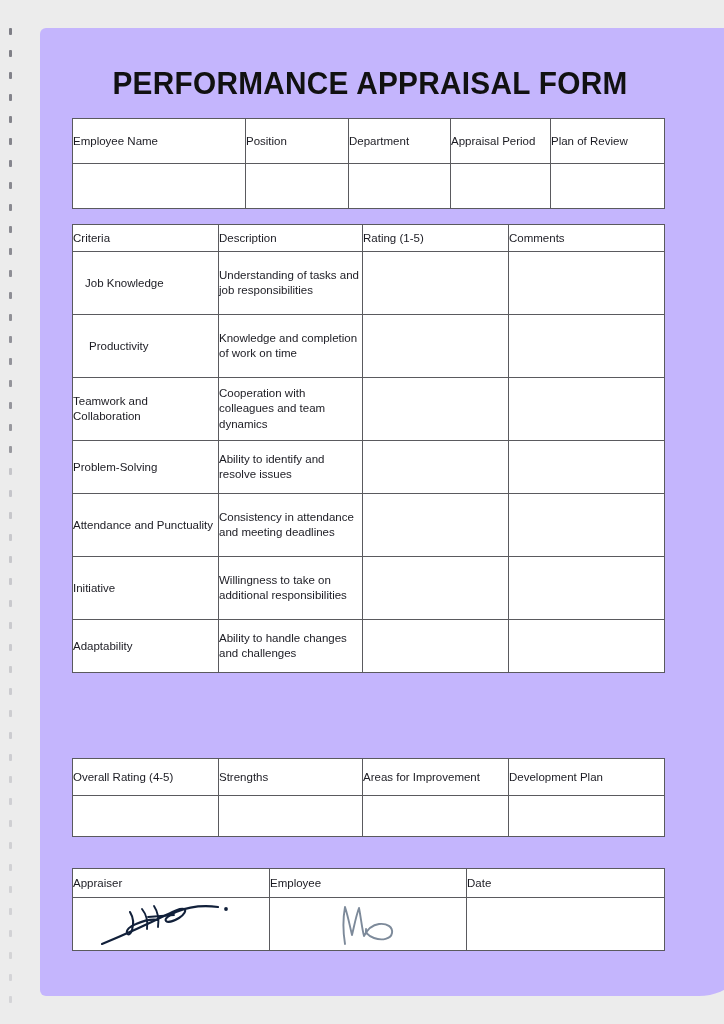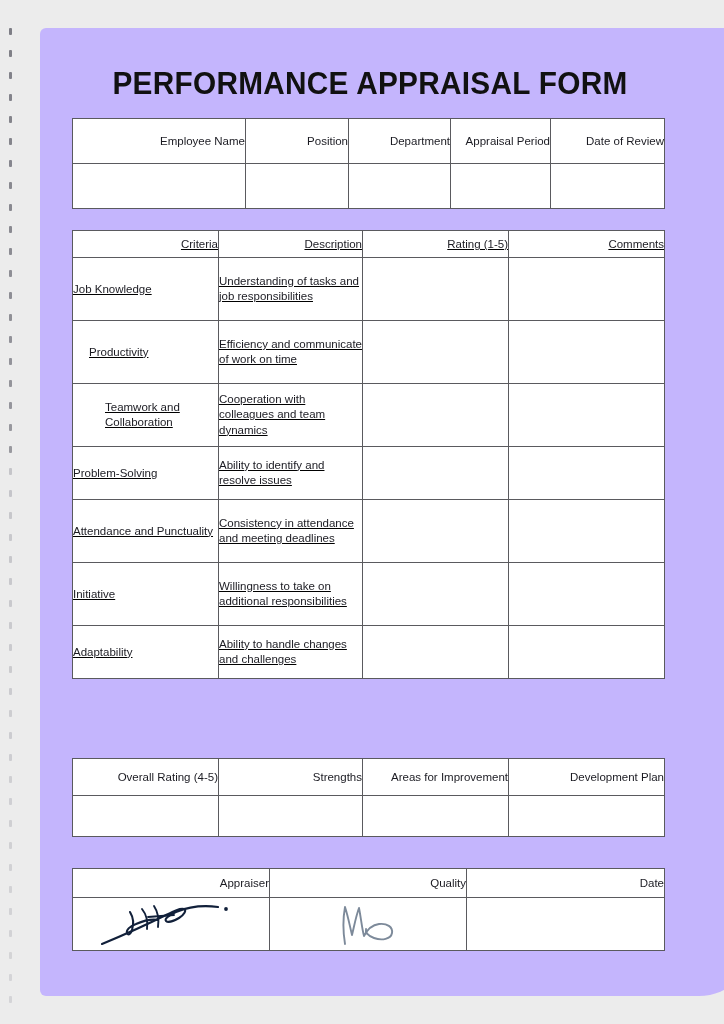--- a/index.html
+++ b/index.html
@@ -78,21 +78,21 @@
     background: #ffffff;
   }
   table.form-table td {
     border: 1px solid #5a5a5e;
     color: #1b1b22;
     font-size: 11.5px;
     vertical-align: middle;
     padding: 0;
   }
   td.hdr {
-    text-align: right;
+    text-align: left;
     line-height: 1.22;
     padding: 5px 4px;
   }
   td.blank {
     background: #ffffff;
   }
   td.cell-left {
     text-align: left;
     padding: 5px 9px;
     line-height: 1.3;
@@ -108,23 +108,22 @@
     left: 32px;
     top: 90px;
     width: 592px;
   }
   #table-employee-info td.hdr { height: 44px; }
   #table-employee-info td.blank { height: 44px; }
 
   
   #table-criteria {
     left: 32px;
-    top: 202px;
+    top: 196px;
     width: 592px;
-    text-decoration: underline;
   }
   #table-criteria td.hdr { height: 26px; }
 
   
   #table-summary {
     left: 32px;
     top: 730px;
     width: 592px;
   }
   #table-summary td.hdr { height: 36px; }
@@ -209,21 +208,21 @@
           <col style="width:102px">
         <col style="width:100px">
           <col style="width:114px">
       </colgroup>
       <tbody>
         <tr>
           <td class="hdr">Employee Name</td>
           <td class="hdr">Position</td>
           <td class="hdr">Department</td>
           <td class="hdr">Appraisal Period</td>
-          <td class="hdr">Date of Review</td>
+          <td class="hdr">Plan of Review</td>
         </tr>
         <tr>
           <td class="blank"></td>
           <td class="blank"></td>
           <td class="blank"></td>
           <td class="blank"></td>
           <td class="blank"></td>
         </tr>
       </tbody>
     </table>
@@ -236,33 +235,33 @@
           <col style="width:156px">
       </colgroup>
       <tbody id="criteria-body">
         <tr>
           <td class="hdr">Criteria</td>
           <td class="hdr">Description</td>
           <td class="hdr">Rating (1-5)</td>
           <td class="hdr">Comments</td>
         </tr>
       <tr>
-            <td class="cell-left" style="height: 62px;">Job Knowledge</td>
+            <td class="cell-left" style="height: 62px; padding-left: 12px;">Job Knowledge</td>
             <td class="cell-desc">Understanding of tasks and job responsibilities</td>
             <td class="blank"></td>
             <td class="blank"></td>
           </tr>
           <tr>
             <td class="cell-left" style="height: 62px; padding-left: 16px;">Productivity</td>
-            <td class="cell-desc">Efficiency and communicate of work on time</td>
-            <td class="blank"></td>
-            <td class="blank"></td>
-          </tr>
-          <tr>
-            <td class="cell-left" style="height: 62px; padding-left: 32px;">Teamwork and Collaboration</td>
+            <td class="cell-desc">Knowledge and completion of work on time</td>
+            <td class="blank"></td>
+            <td class="blank"></td>
+          </tr>
+          <tr>
+            <td class="cell-left" style="height: 62px;">Teamwork and Collaboration</td>
             <td class="cell-desc">Cooperation with colleagues and team dynamics</td>
             <td class="blank"></td>
             <td class="blank"></td>
           </tr>
           <tr>
             <td class="cell-left" style="height: 52px;">Problem-Solving</td>
             <td class="cell-desc">Ability to identify and resolve issues</td>
             <td class="blank"></td>
             <td class="blank"></td>
           </tr>
@@ -312,21 +311,21 @@
 
     <table class="form-table" id="table-signature">
       <colgroup>
         <col style="width:197px">
           <col style="width:197px">
           <col style="width:198px">
       </colgroup>
       <tbody>
         <tr>
           <td class="hdr">Appraiser</td>
-          <td class="hdr">Quality</td>
+          <td class="hdr">Employee</td>
           <td class="hdr">Date</td>
         </tr>
         <tr>
           <td class="sig">
             <span class="sig-wrap">
               <svg width="150" height="46" viewBox="0 0 150 46" fill="none" xmlns="http://www.w3.org/2000/svg">
                 <path d="M6 44 C30 34, 52 24, 70 15 C78 11, 84 8, 88 9 C91 10, 88 15, 83 18
                          C78 21, 72 23, 70 21 C68 19, 73 15, 80 12 C92 7, 108 5, 122 7" stroke="#11203a" stroke-width="2.1" stroke-linecap="round" fill="none"></path>
                 <path d="M34 12 C37 17, 38 24, 36 30 C35 34, 32 36, 31 33 C30 30, 34 26, 40 24
                          C47 21, 56 19, 62 20" stroke="#11203a" stroke-width="2.1" stroke-linecap="round" fill="none"></path>

